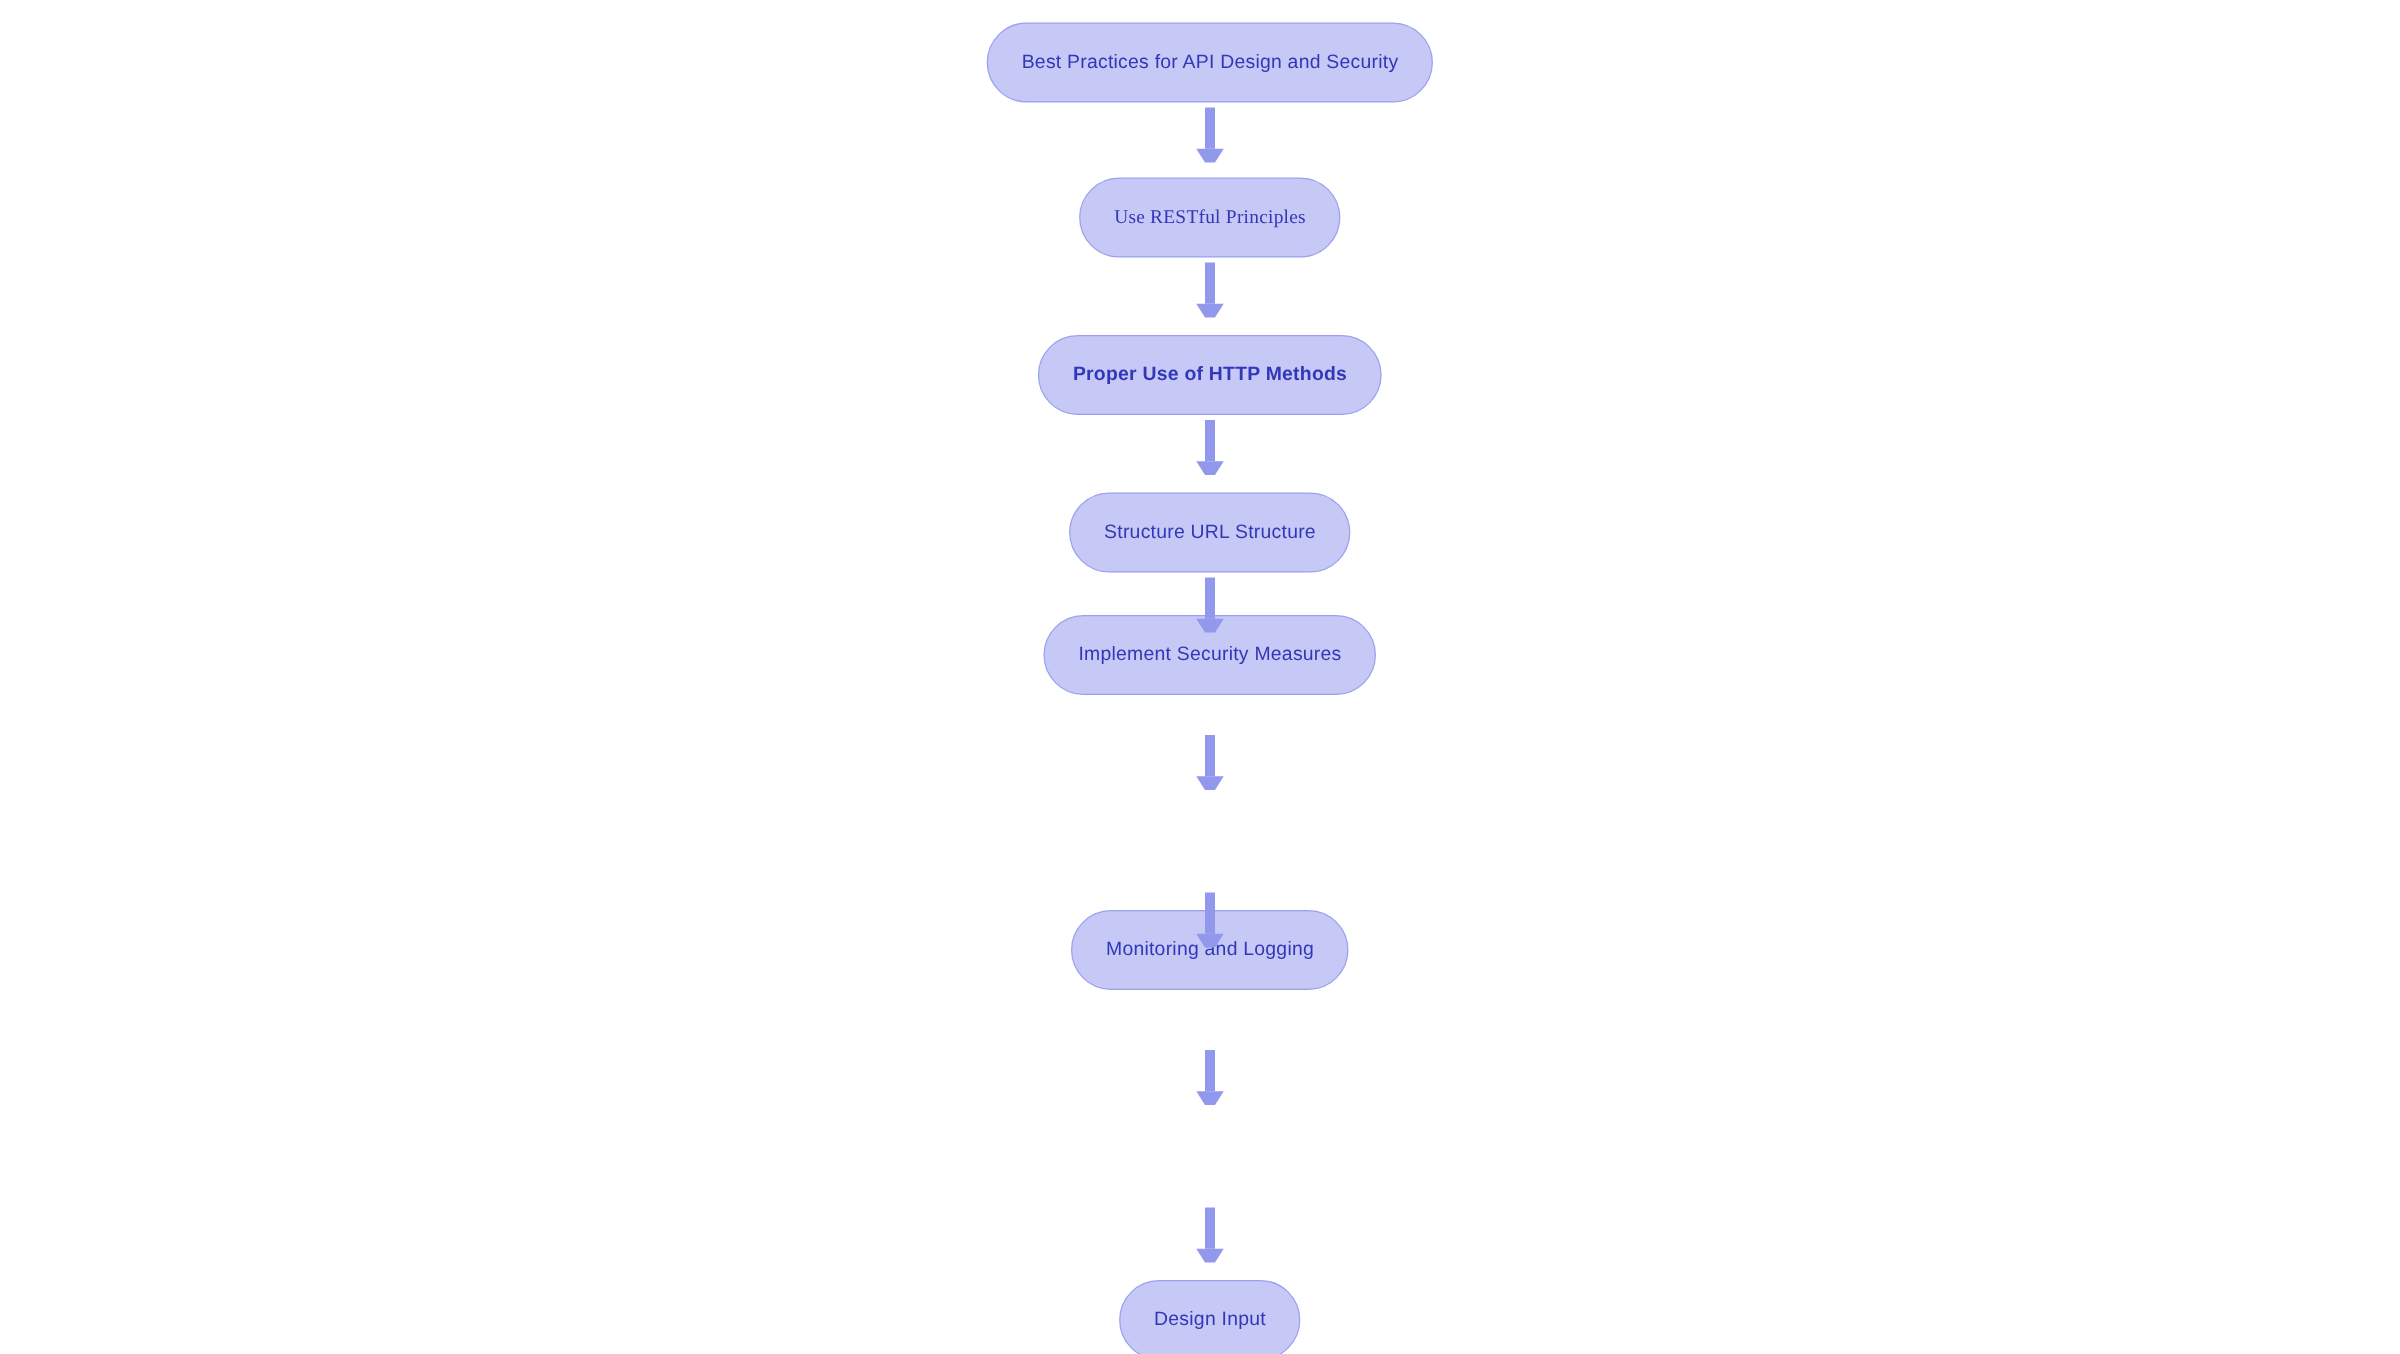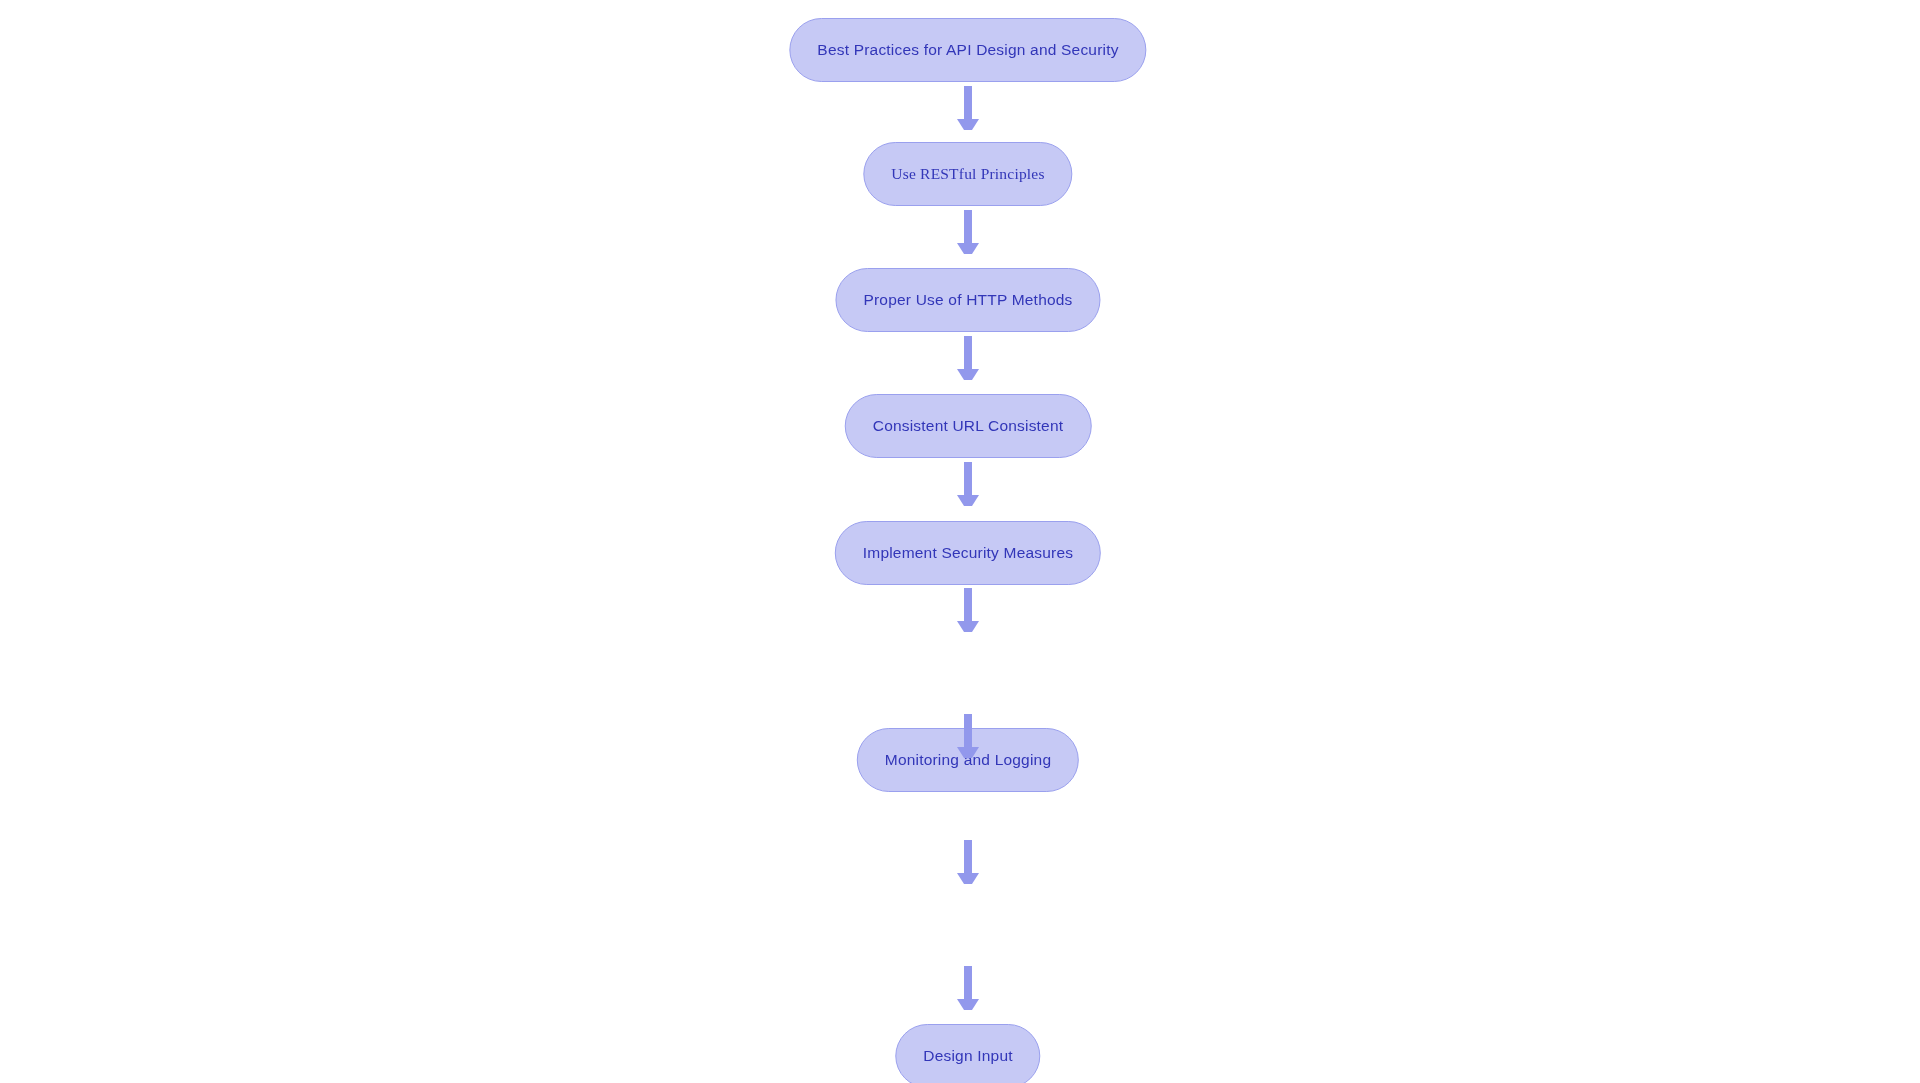--- a/index.html
+++ b/index.html
@@ -35,23 +35,23 @@
     background: var(--node-fill);
     border: 1.5px solid var(--node-border);
     border-radius: 32px;
     color: var(--node-text);
     font-size: 15.5px;
     letter-spacing: 0.2px;
     text-align: center;
   }
   .n0 { top: 10px; }
   .n1 { top: 134px; font-family: Liberation Serif, serif; }
-  .n2 { top: 260px; }
+  .n2 { top: 260px; font-weight: bold; }
   .n3 { top: 386px; }
-  .n4 { top: 513px; text-align: right; }
+  .n4 { top: 484px; text-align: right; }
   .n5 { top: 638px; }
   .n6 { top: 720px; }
   .n7 { top: 890px; }
   .n8 { top: 1016px; }
 
   .arrow {
     position: absolute;
     left: 50%;
     transform: translateX(-50%);
     width: 16px;
@@ -82,21 +82,21 @@
   }
 </style>
 </head>
 <body>
 
 <div class="canvas">
 
   <div class="node n0">Best Practices for API Design and Security</div>
   <div class="node n1">Use RESTful Principles</div>
   <div class="node n2">Proper Use of HTTP Methods</div>
-  <div class="node n3">Consistent URL Consistent</div>
+  <div class="node n3">Structure URL Structure</div>
   <div class="node n4">Implement Security Measures</div>
   <div class="node n6">Monitoring and Logging</div>
   <div class="node n8">Design Input</div>
 
   <div class="arrow a0">
     <div class="line"></div>
     <div class="head"></div>
   </div>
   <div class="arrow a1">
     <div class="line"></div>

